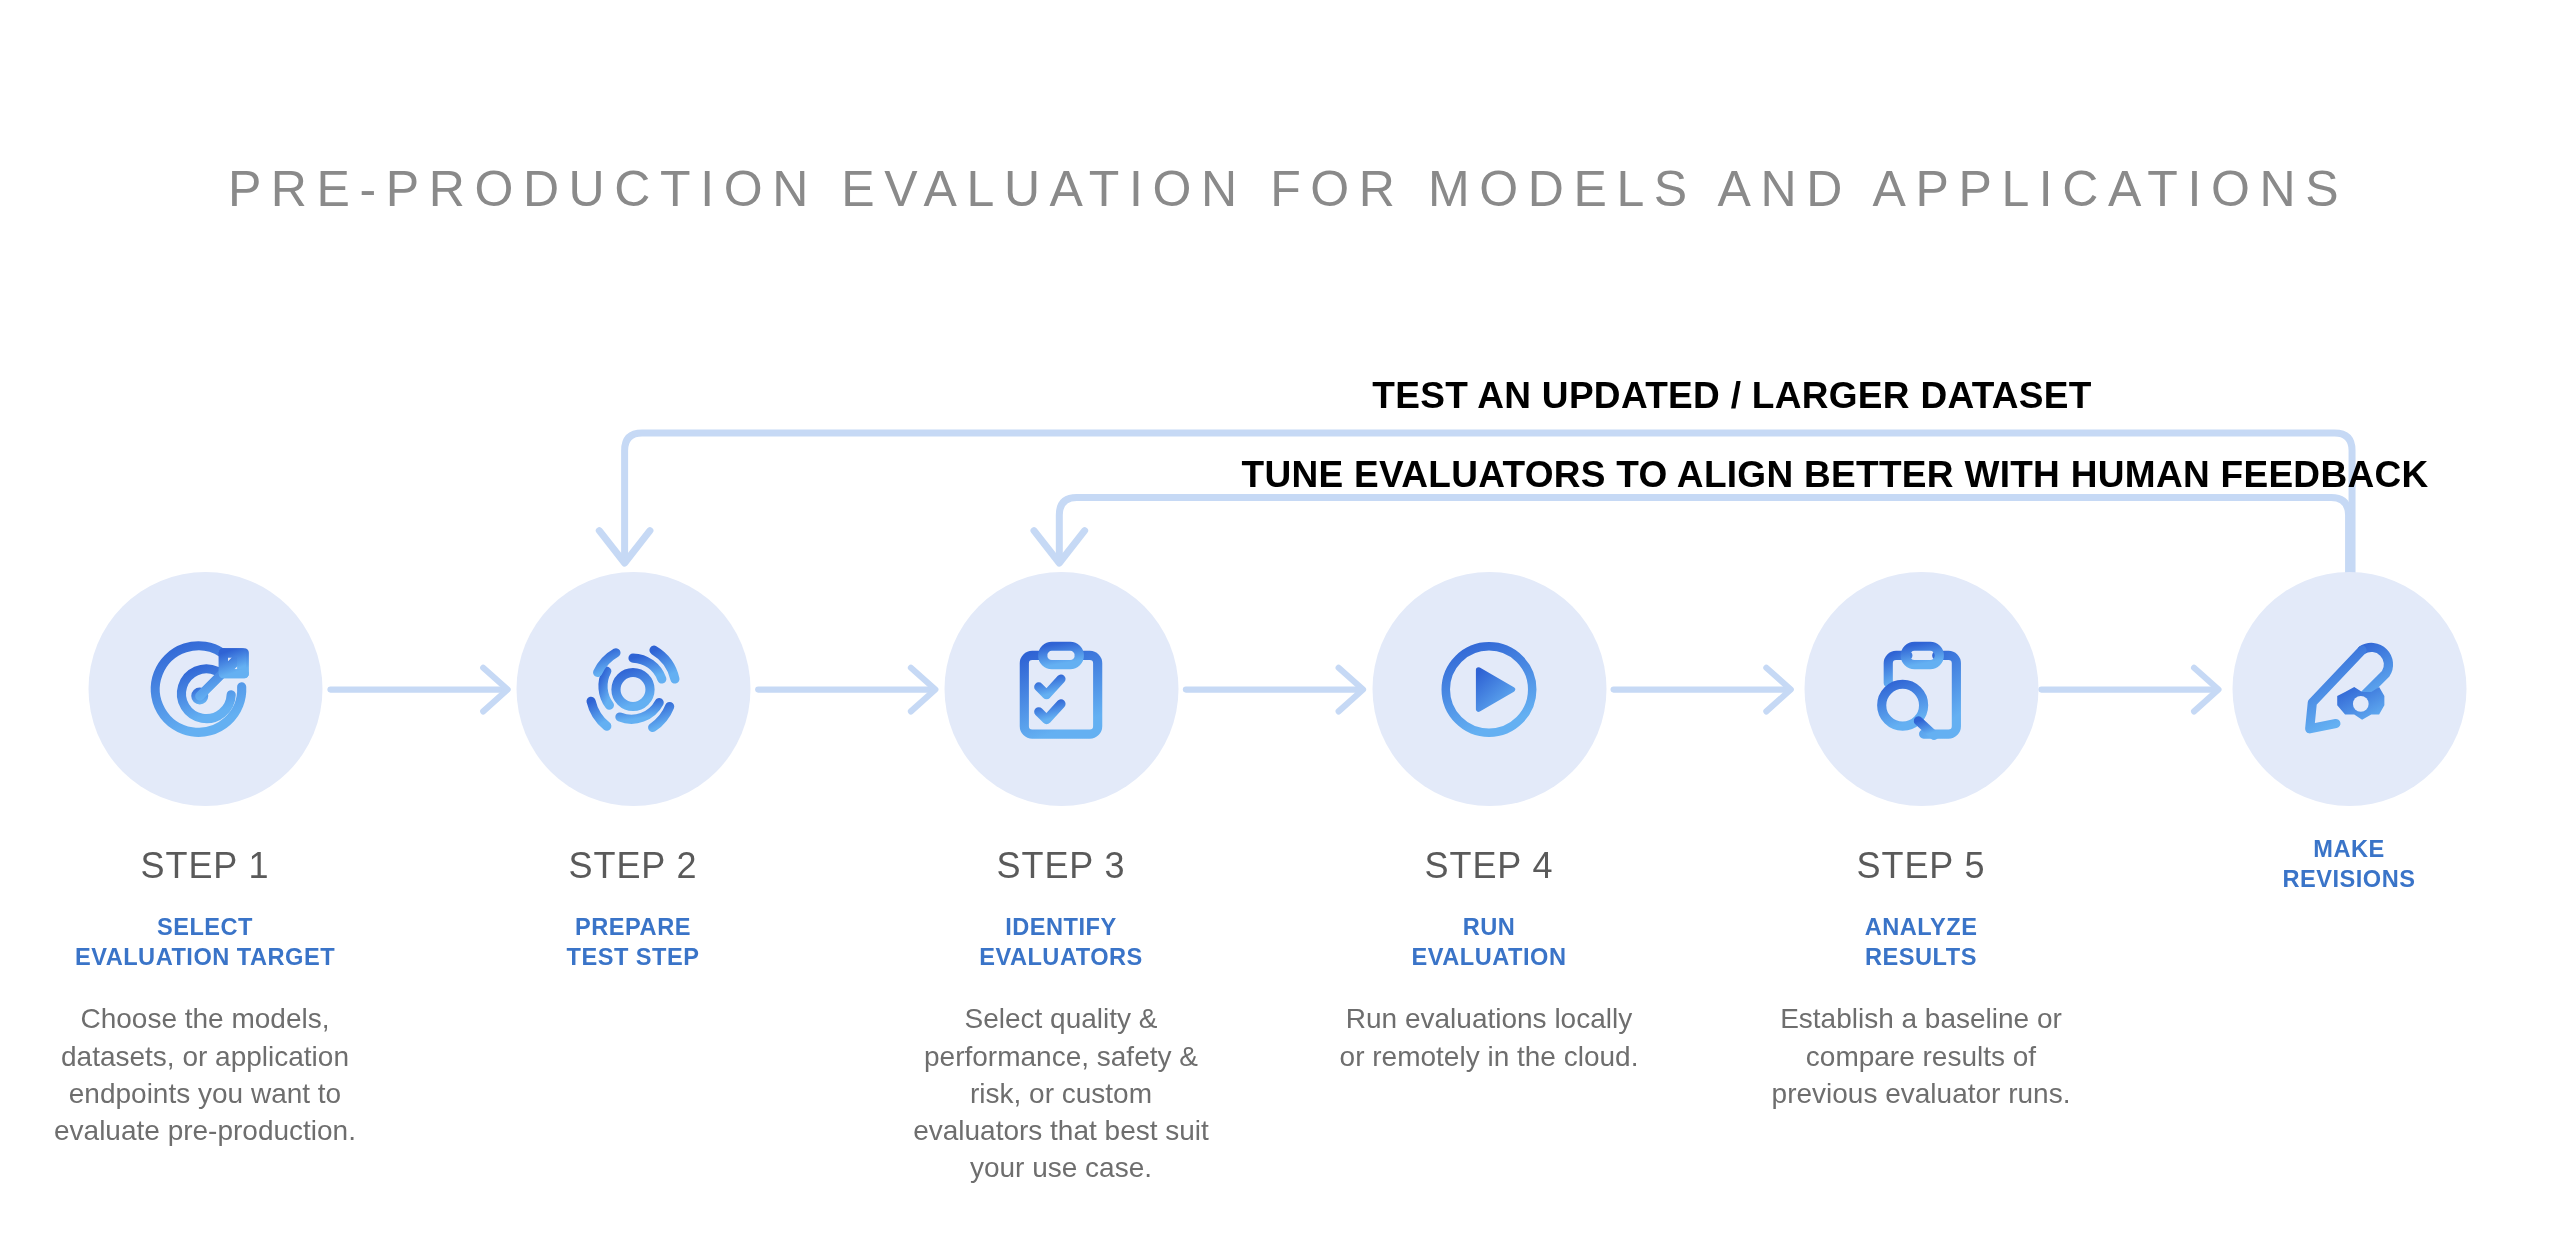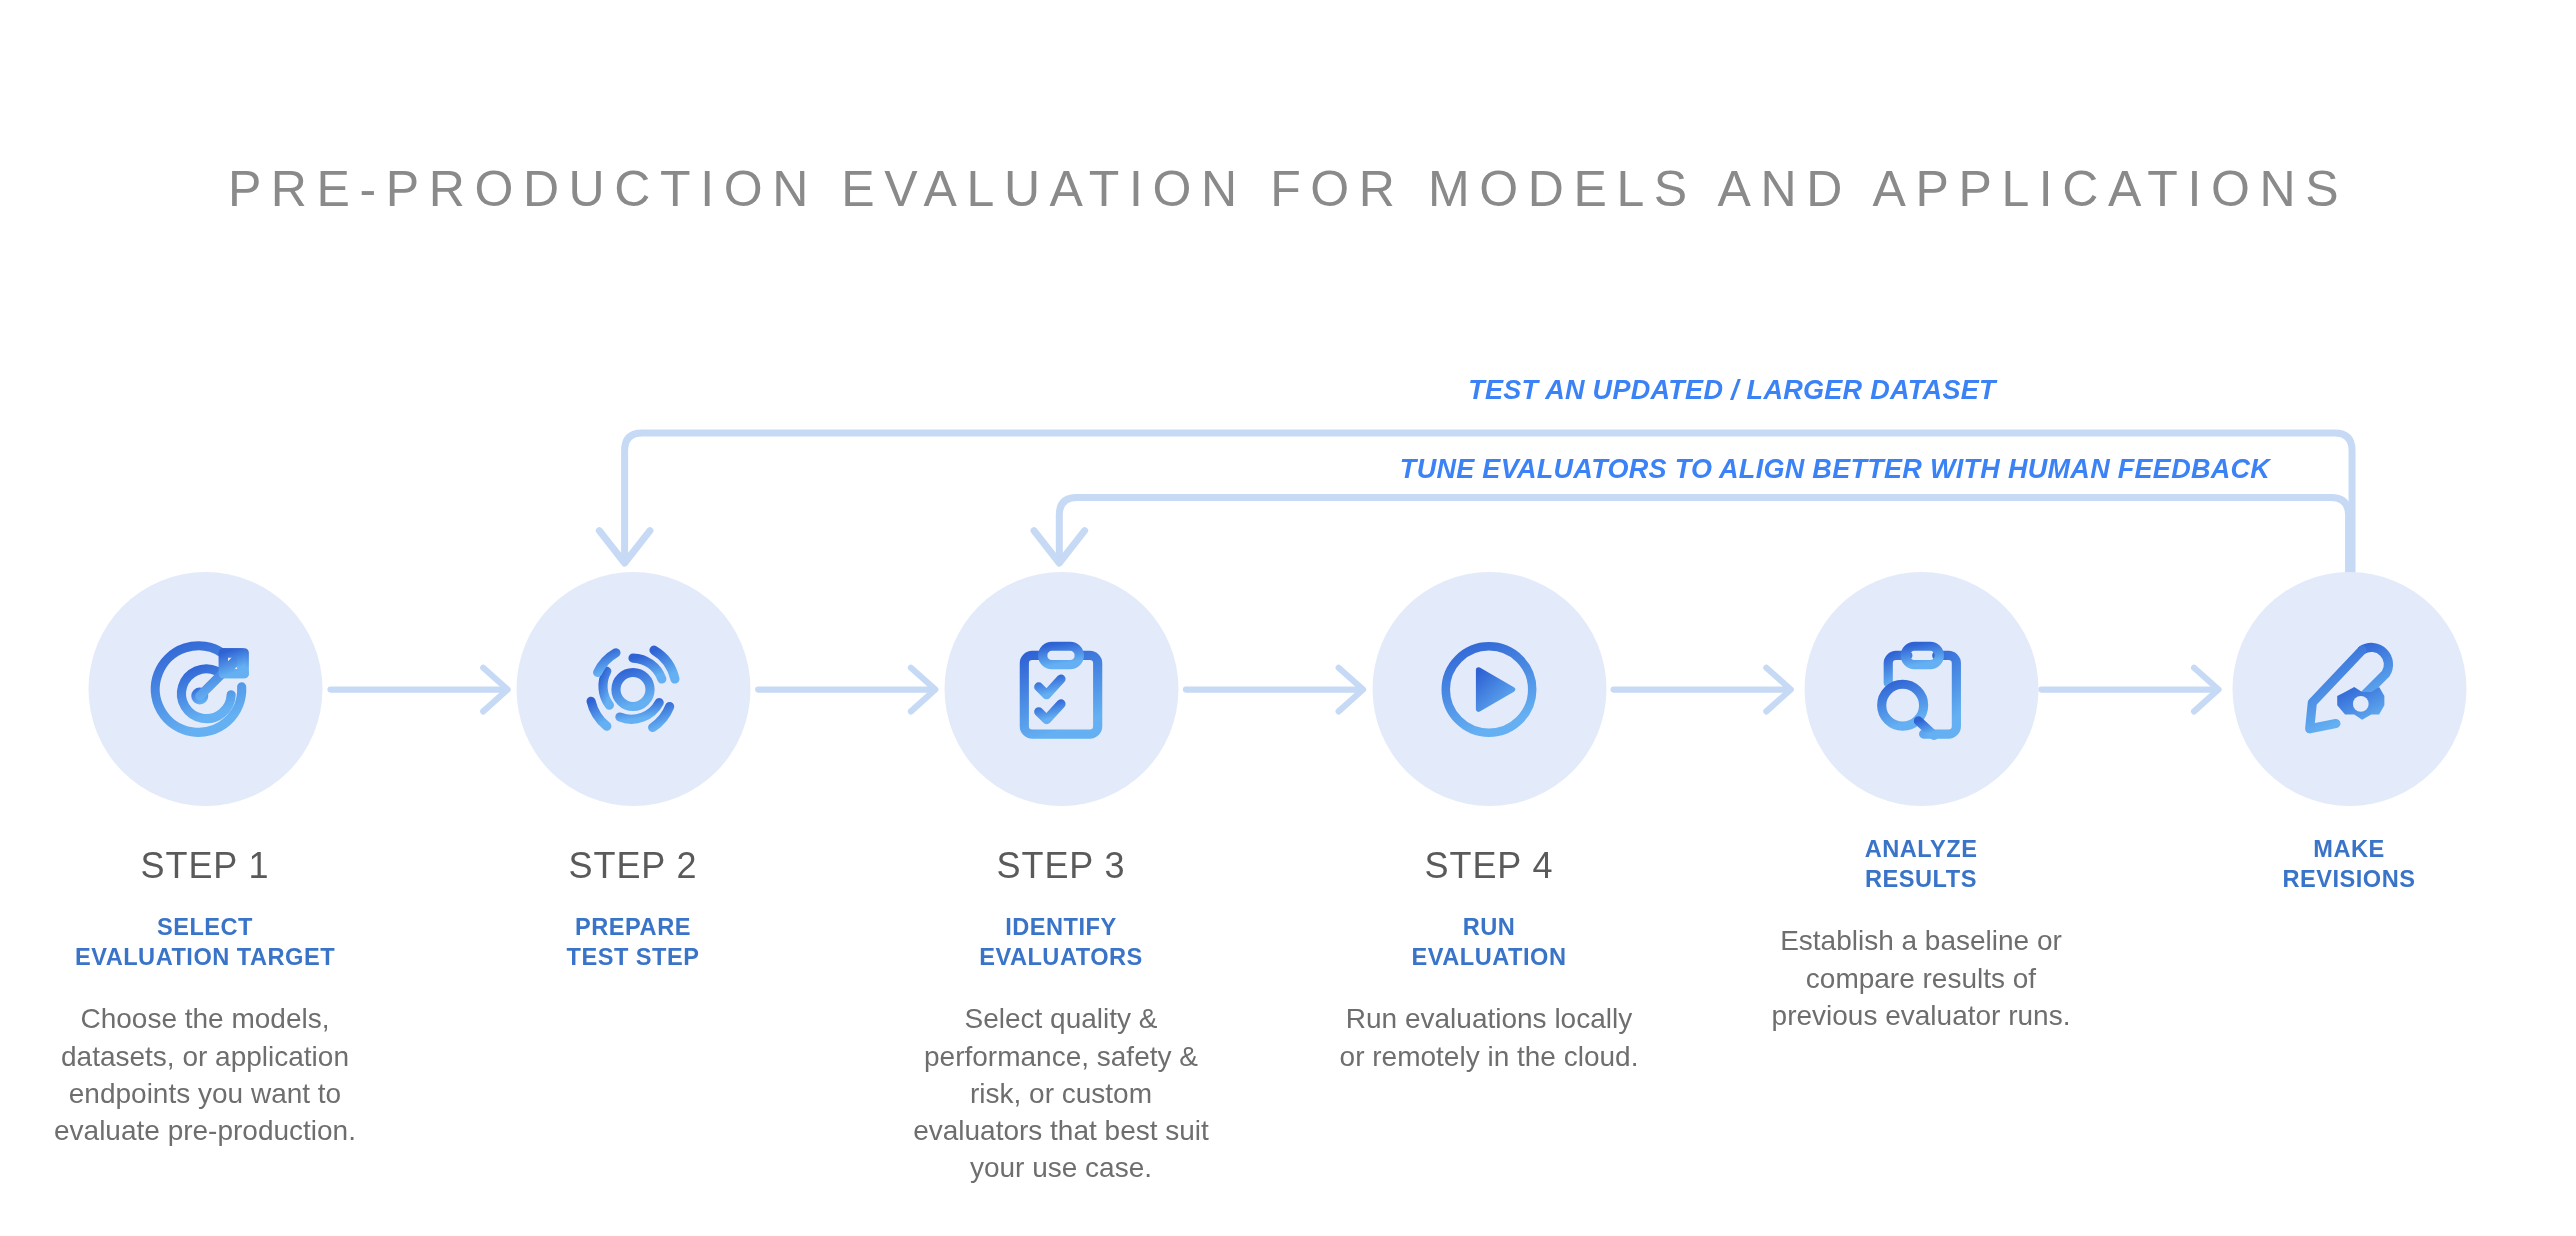--- a/index.html
+++ b/index.html
@@ -20,24 +20,23 @@
     font-weight:400;
     white-space:nowrap;
   }
 
   
   #wires{position:absolute;left:0;top:0;width:2576px;height:1236px;}
 
   
   .loop-label{
     position:absolute;
-    font-size:27px;
+    font-size:37px;
     font-weight:bold;
-    font-style:italic;
-    color:#3b82f6;
+    color:#000000;
     letter-spacing:0.3px;
     white-space:nowrap;
   }
   .loop-label.outer{left:1732px;top:375px;transform:translateX(-50%);}
   .loop-label.inner{left:1835px;top:454px;transform:translateX(-50%);}
 
   
   .steps{position:absolute;left:0;top:0;width:2576px;height:1236px;}
   .step{
     position:absolute;top:572px;width:419px;
@@ -241,20 +240,21 @@
             <g fill="none" stroke="url(#icg)" stroke-width="7" stroke-linecap="round" stroke-linejoin="round">
               <path d="M 40 24 L 31 24 A 6 6 0 0 0 25 30 L 25 45"></path>
               <path d="M 62 24 L 71 24 A 6 6 0 0 1 77 30 L 77 78 A 6 6 0 0 1 71 84 L 52 84"></path>
               <rect x="38" y="17" width="26" height="14" rx="7"></rect>
               <circle cx="36" cy="62" r="16"></circle>
               <line x1="48" y1="74" x2="60" y2="85"></line>
             </g>
           </svg>
         </span>
       </div>
+      <div class="step-num">STEP 5</div>
       <div class="step-title">ANALYZE
 RESULTS</div>
       <div class="step-desc">Establish a baseline or
 compare results of
 previous evaluator runs.</div>
     </div>
 
     <div class="step w6" style="left:2349px;">
       <div class="circle">
         <span>

